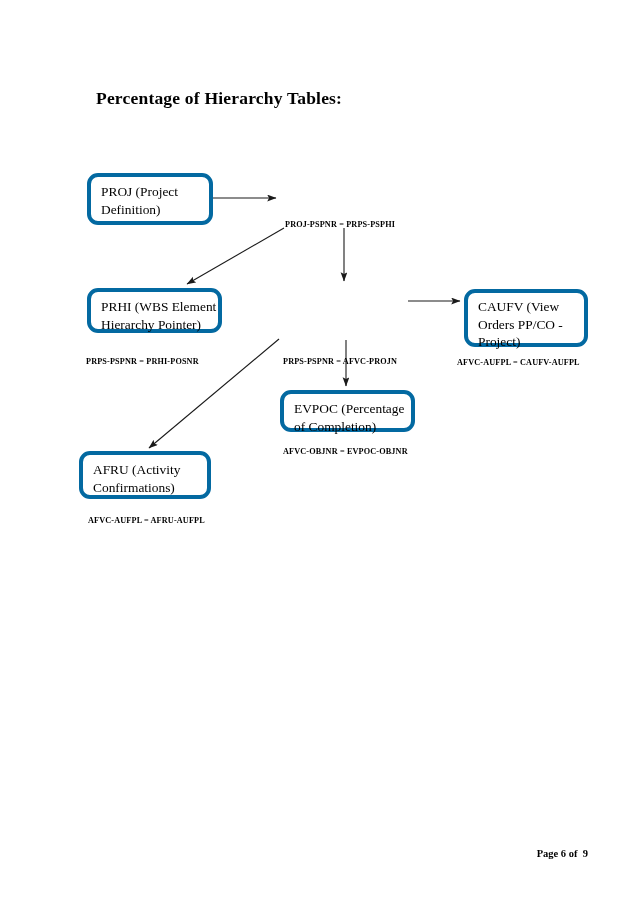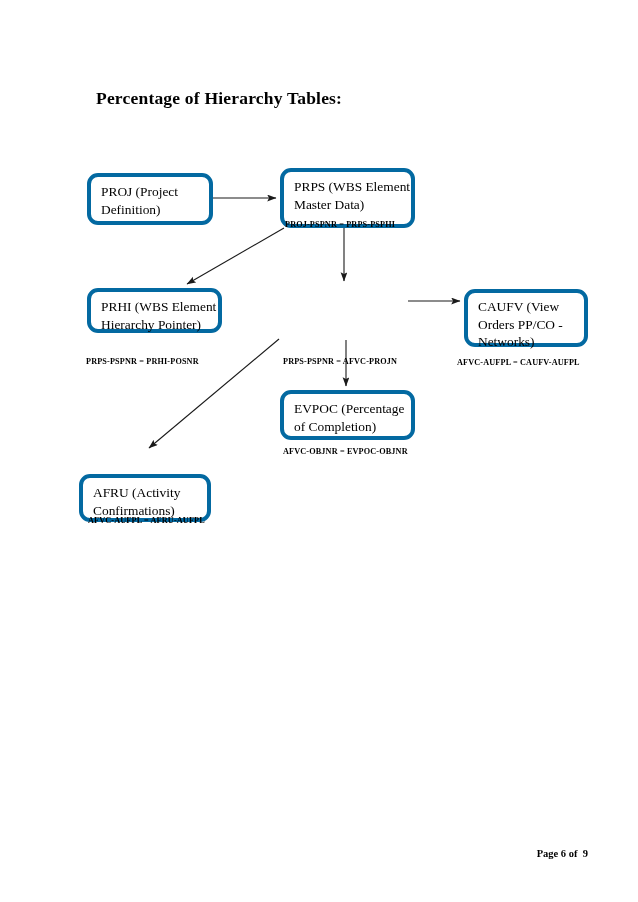--- a/index.html
+++ b/index.html
@@ -92,43 +92,39 @@
     <line x1="346" y1="340" x2="346" y2="386" stroke="#1a1a1a" stroke-width="1.1" marker-end="url(#arrowhead)"></line>
 
     <line x1="279" y1="339" x2="149" y2="448" stroke="#1a1a1a" stroke-width="1.1" marker-end="url(#arrowhead)"></line>
   </svg>
 
   <div class="node" style="left:87px; top:173px; width:126px; height:52px;">
     <span class="node-label">PROJ (Project
 Definition)</span>
   </div>
 
-  <div class="node" style="left:280px; top:168px; width:135px; height:60px;">
-    <span class="node-label">PRPS (WBS Element
-Master Data)</span>
-  </div>
 
   <div class="node" style="left:87px; top:288px; width:135px; height:45px;">
     <span class="node-label">PRHI (WBS Element
 Hierarchy Pointer)</span>
   </div>
 
 
   <div class="node" style="left:464px; top:289px; width:124px; height:58px; padding-top:5px;">
     <span class="node-label">CAUFV (View
 Orders PP/CO -
-Networks)</span>
+Project)</span>
   </div>
 
-  <div class="node" style="left:280px; top:390px; width:135px; height:50px;">
+  <div class="node" style="left:280px; top:390px; width:135px; height:42px;">
     <span class="node-label">EVPOC (Percentage
 of Completion)</span>
   </div>
 
-  <div class="node" style="left:79px; top:451px; width:132px; height:48px;margin-top:23px;">
+  <div class="node" style="left:79px; top:451px; width:132px; height:48px;">
     <span class="node-label">AFRU (Activity
 Confirmations)</span>
   </div>
 
   <div class="edge-label" style="left:285px; top:220px;">PROJ-PSPNR = PRPS-PSPHI</div>
   <div class="edge-label" style="left:86px; top:357px;">PRPS-PSPNR = PRHI-POSNR</div>
   <div class="edge-label" style="left:283px; top:357px;">PRPS-PSPNR = AFVC-PROJN</div>
   <div class="edge-label" style="left:457px; top:358px;">AFVC-AUFPL = CAUFV-AUFPL</div>
   <div class="edge-label" style="left:283px; top:447px;">AFVC-OBJNR = EVPOC-OBJNR</div>
   <div class="edge-label" style="left:88px; top:516px;">AFVC-AUFPL = AFRU-AUFPL</div>

